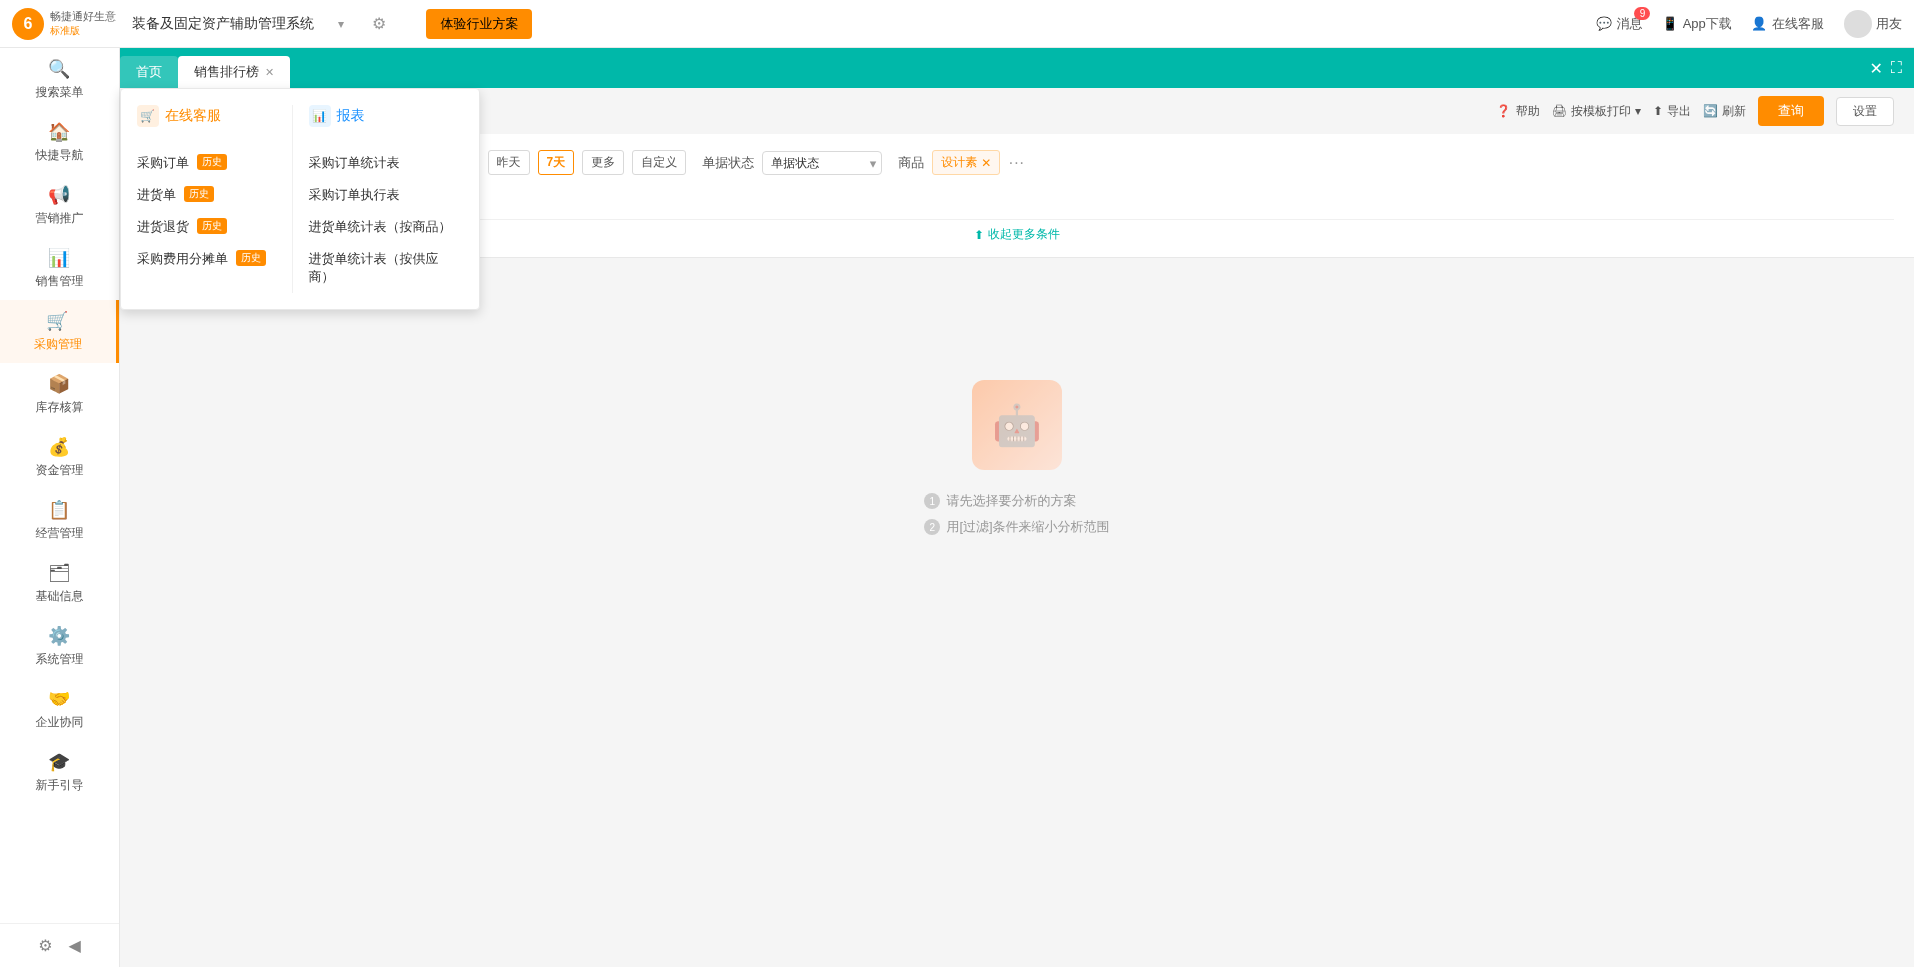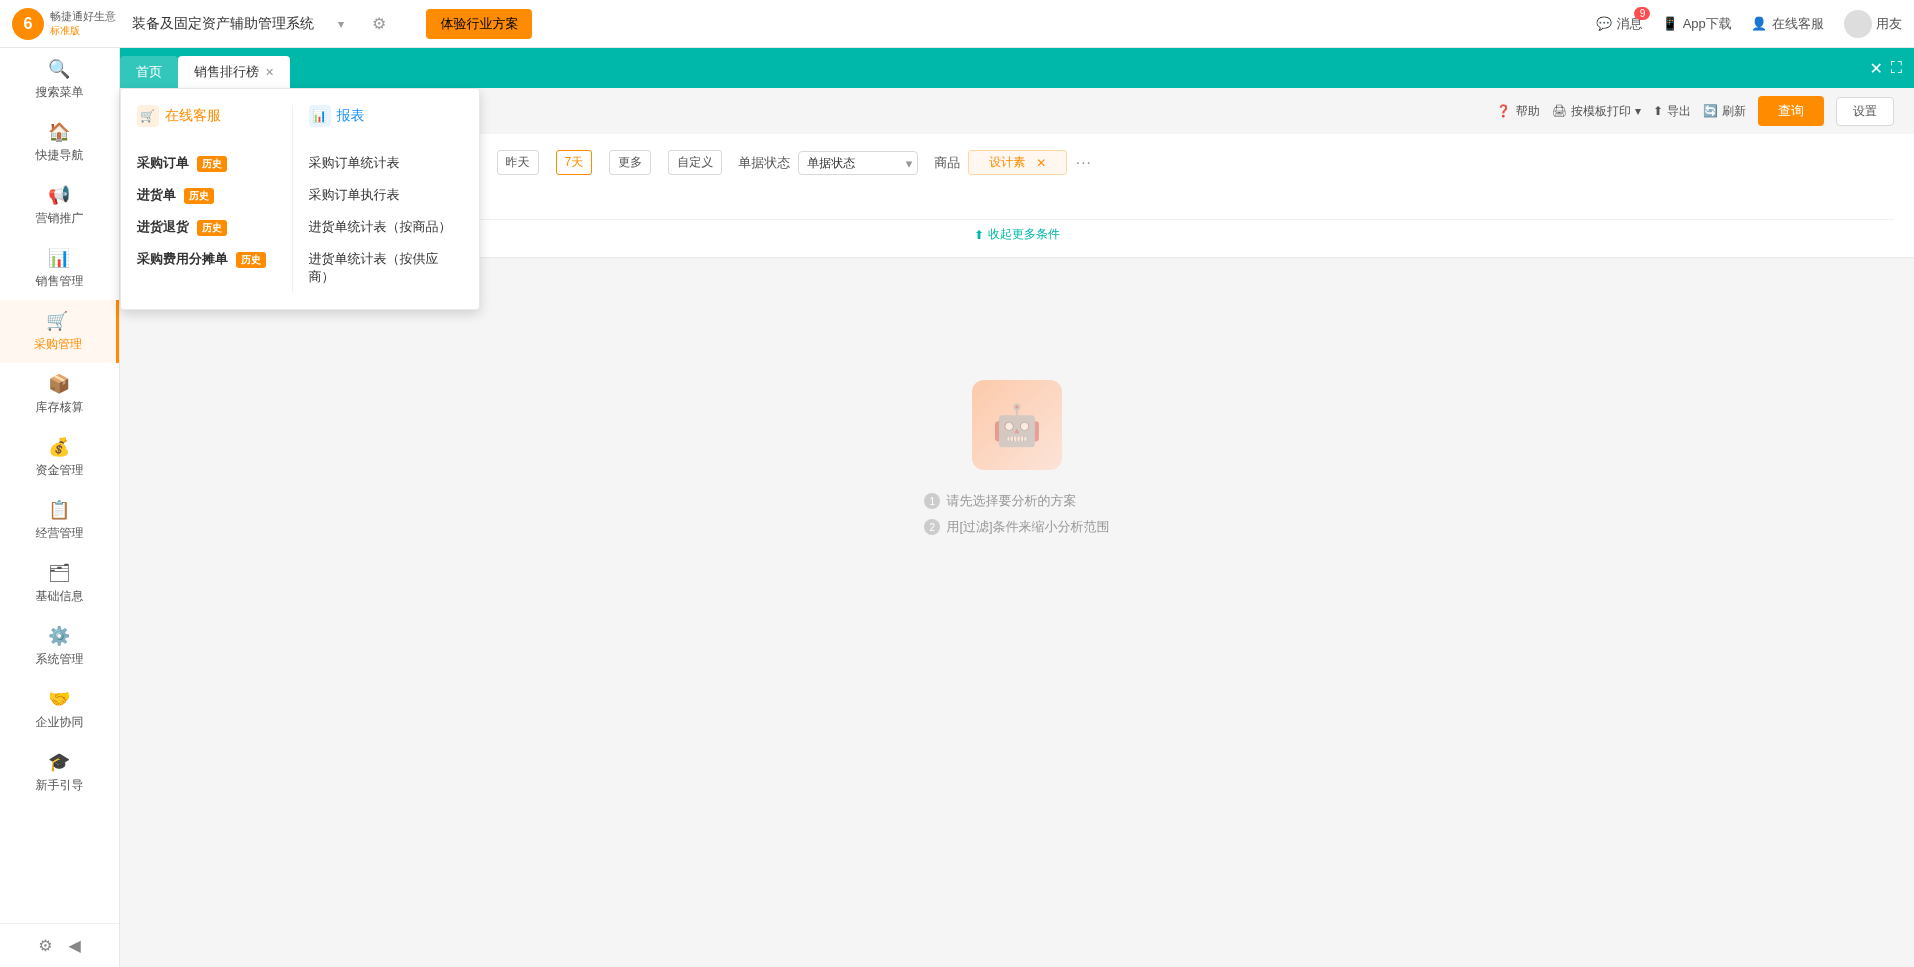--- a/index.html
+++ b/index.html
@@ -204,55 +204,56 @@
       padding: 4px 8px;
       font-size: 12px;
       min-width: 120px;
       color: #333;
       background: #fff;
     }
     .filter-date-range {
       display: flex; align-items: center; gap: 4px;
     }
     .date-quick-btns {
-      display: flex; gap: 17px;
+      display: flex; gap: 8px;
     }
     .date-quick-btn {
       padding: 3px 8px;
       border: 1px solid #d9d9d9;
       border-radius: 3px;
       font-size: 12px;
       cursor: pointer;
       background: #fff;
       color: #555;
     }
     .date-quick-btn.active {
       border-color: #ff8c00;
       color: #ff8c00;
+      font-weight: bold;
     }
     .filter-select {
       border: 1px solid #d9d9d9;
       border-radius: 4px;
       padding: 4px 24px 4px 8px;
       font-size: 12px;
       color: #333;
       background: #fff;
       min-width: 120px;
       cursor: pointer;
       position: relative;
     }
     .filter-item {
       display: flex; align-items: center; gap: 8px;
     }
     .filter-tag {
-      display: flex; align-items: center; gap: 11px;
+      display: flex; align-items: center; gap: 4px;
       background: #fff7f0;
       border: 1px solid #ffd8a6;
       border-radius: 3px;
-      padding: 3px 20px;
+      padding: 3px 8px;
       font-size: 12px;
       color: #ff8c00;
     }
     .tag-close { cursor: pointer; color: #ff8c00; }
     .filter-dots { color: #999; cursor: pointer; font-size: 16px; }
     .collapse-btn {
       display: flex; align-items: center; gap: 4px;
       color: #00b8a9; font-size: 12px; cursor: pointer;
       padding: 6px 0;
       justify-content: center;
@@ -343,27 +344,26 @@
     .section-icon {
       width: 22px; height: 22px;
       background: #fff0e0;
       border-radius: 4px;
       display: flex; align-items: center; justify-content: center;
       font-size: 12px;
     }
     .section-icon.report { background: #e8f5ff; }
     .dropdown-item {
       display: flex;
-      align-items: flex-end;
+      align-items: flex-start;
       gap: 8px;
       padding: 7px 0;
       cursor: pointer;
       color: #333;
       font-size: 13px;
-      font-weight: bold;
     }
     .history-badge {
       background: #ff8c00;
       color: #fff;
       font-size: 10px;
       border-radius: 3px;
       padding: 1px 5px;
     }
     .dropdown-right-col {
       padding-left: 16px;

